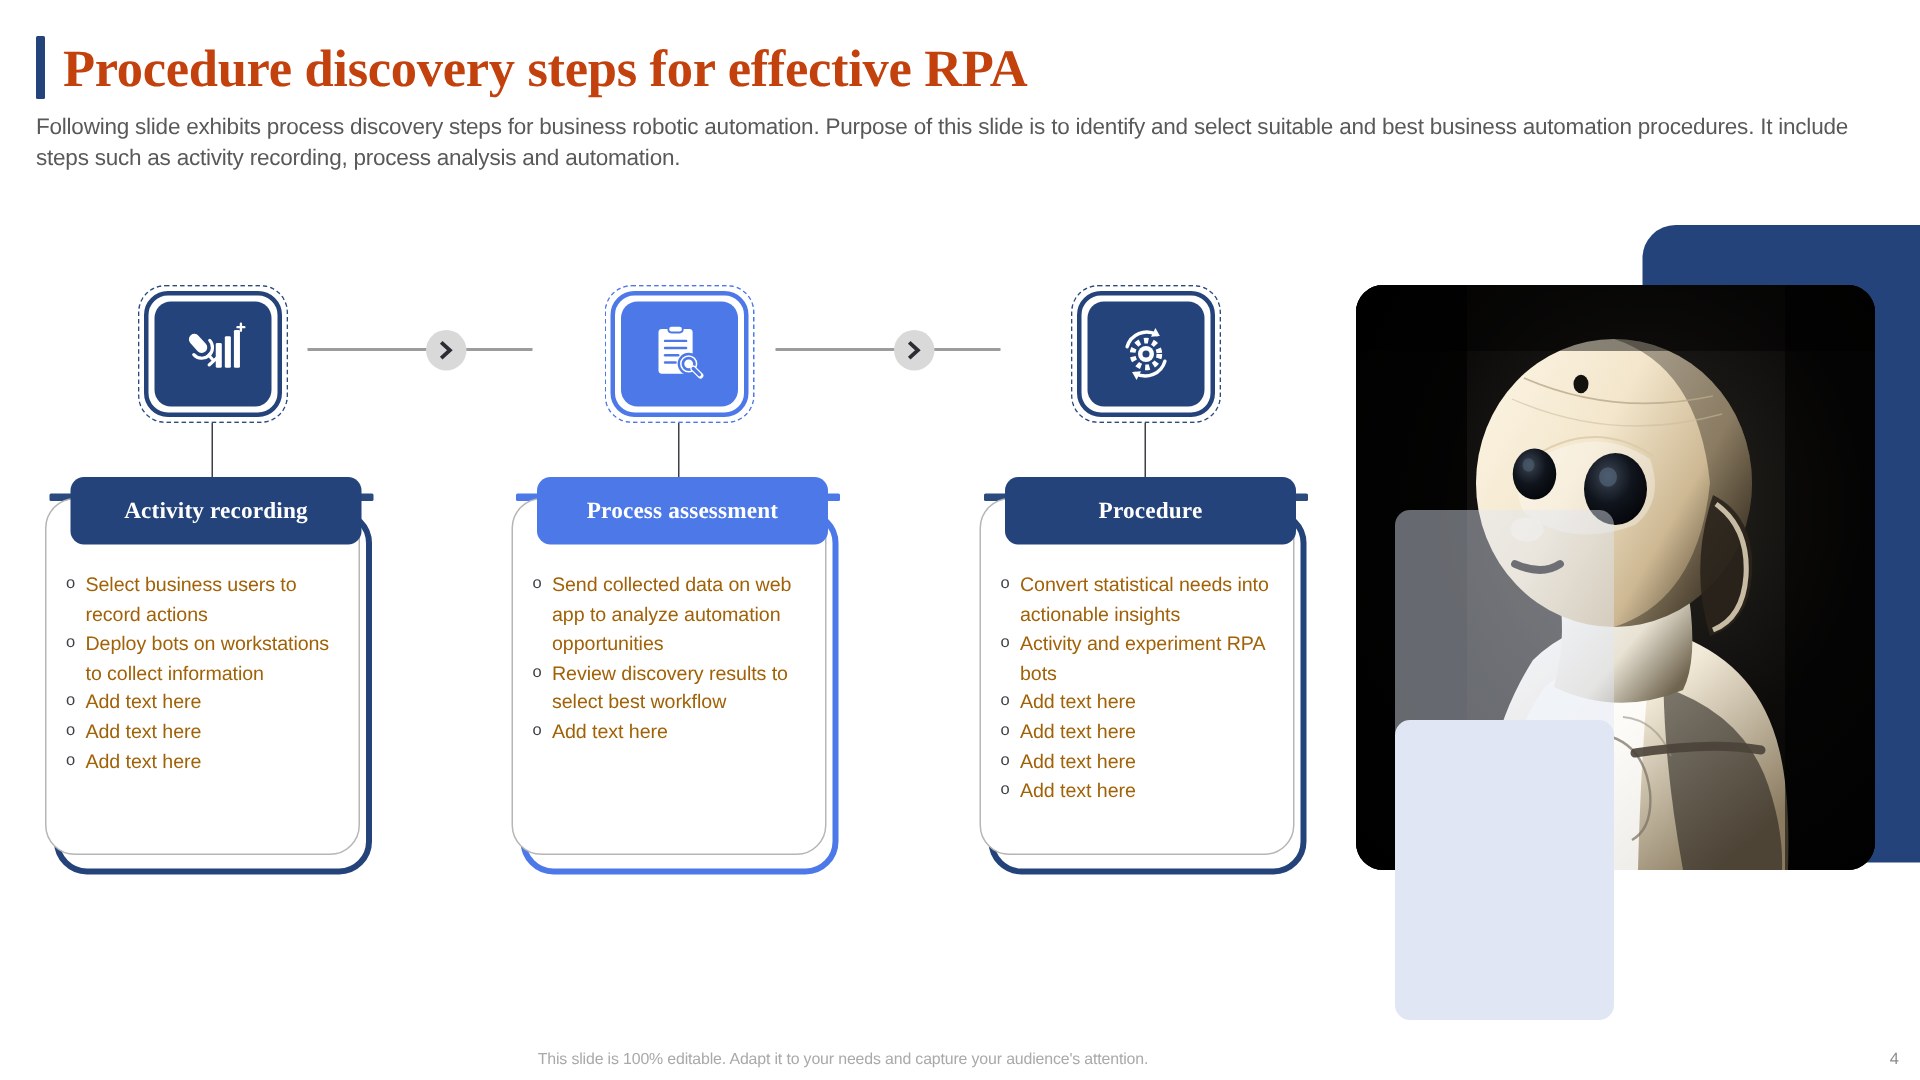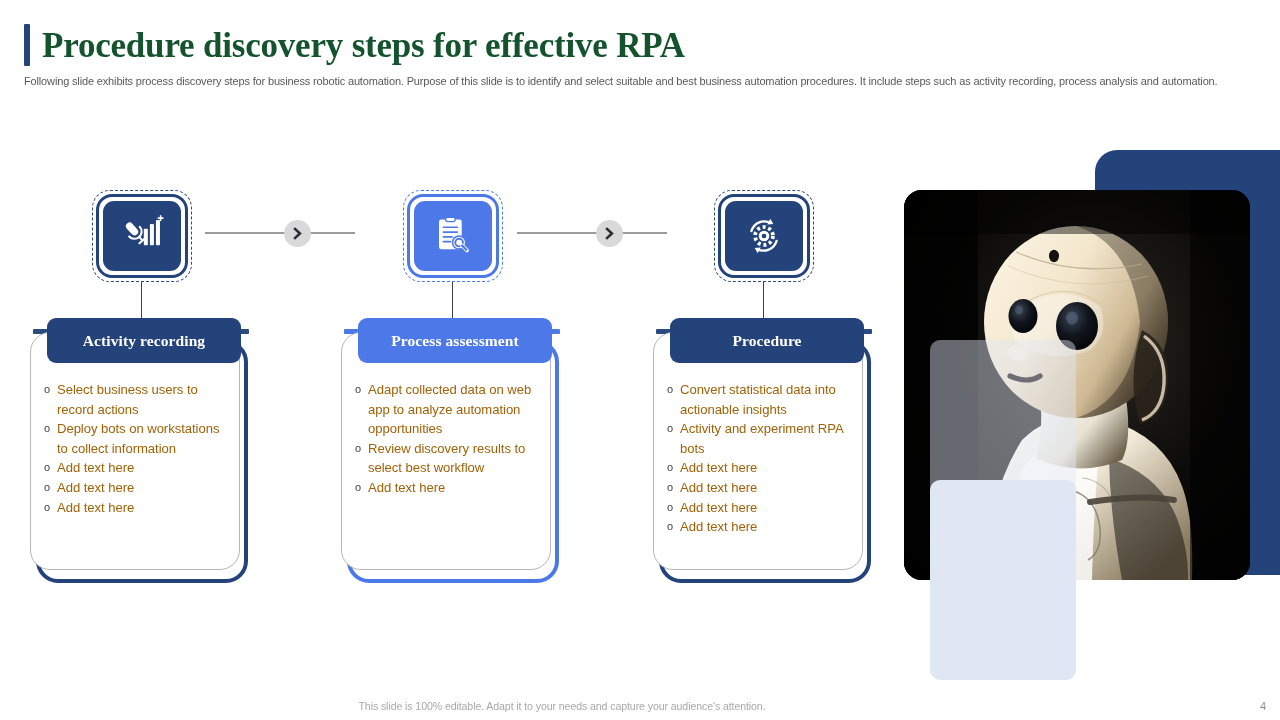--- a/index.html
+++ b/index.html
@@ -11,26 +11,26 @@
   }
   .slide { position: relative; width: 1280px; height: 720px; background: #fff; }
 
   
   .title-bar { position: absolute; left: 24px; top: 24px; display: flex; align-items: center; }
   .title-accent {
     width: 6px; height: 42px; background: #24437a; border-radius: 1px; margin-right: 12px;
   }
   .slide-title {
     font-family: "Liberation Serif", serif;
-    font-size: 35px; font-weight: 700; color: #14532d;
+    font-size: 35px; font-weight: 700; color: #c2410c;
     letter-spacing: -0.2px; white-space: nowrap; line-height: 1;
   }
   .slide-subtitle {
     position: absolute; left: 24px; top: 74px; width: 1230px;
-    font-size: 11px; color: #595959; line-height: 1.42;
+    font-size: 15px; color: #595959; line-height: 1.42;
     letter-spacing: -0.15px;
   }
 
   
   .process { position: absolute; left: 0; top: 150px; width: 900px; height: 480px; }
 
   .icon-wrap { position: absolute; top: 40px; width: 100px; height: 92px; }
   .icon-dash {
     position: absolute; inset: 0;
     border: 1.6px dashed #2b4a7e; border-radius: 18px;
@@ -256,21 +256,21 @@
 
     <div class="card" style="left:341px;">
       <div class="card-shadowframe light"></div>
       <div class="card-body"></div>
       <div class="card-head light">
         <span>Process assessment</span>
       </div>
       <div class="bullets">
         <div class="bullet">
           <span class="bullet-mark">o</span>
-          <span class="bullet-text">Adapt collected data on web app to analyze automation opportunities</span>
+          <span class="bullet-text">Send collected data on web app to analyze automation opportunities</span>
         </div>
         <div class="bullet">
           <span class="bullet-mark">o</span>
           <span class="bullet-text">Review discovery results to select best workflow</span>
         </div>
         <div class="bullet">
           <span class="bullet-mark">o</span>
           <span class="bullet-text">Add text here</span>
         </div>
       </div>
@@ -278,21 +278,21 @@
 
     <div class="card" style="left:653px;">
       <div class="card-shadowframe"></div>
       <div class="card-body"></div>
       <div class="card-head">
         <span>Procedure</span>
       </div>
       <div class="bullets">
         <div class="bullet">
           <span class="bullet-mark">o</span>
-          <span class="bullet-text">Convert statistical data into actionable insights</span>
+          <span class="bullet-text">Convert statistical needs into actionable insights</span>
         </div>
         <div class="bullet">
           <span class="bullet-mark">o</span>
           <span class="bullet-text">Activity and experiment RPA bots</span>
         </div>
         <div class="bullet">
           <span class="bullet-mark">o</span>
           <span class="bullet-text">Add text here</span>
         </div>
         <div class="bullet">

